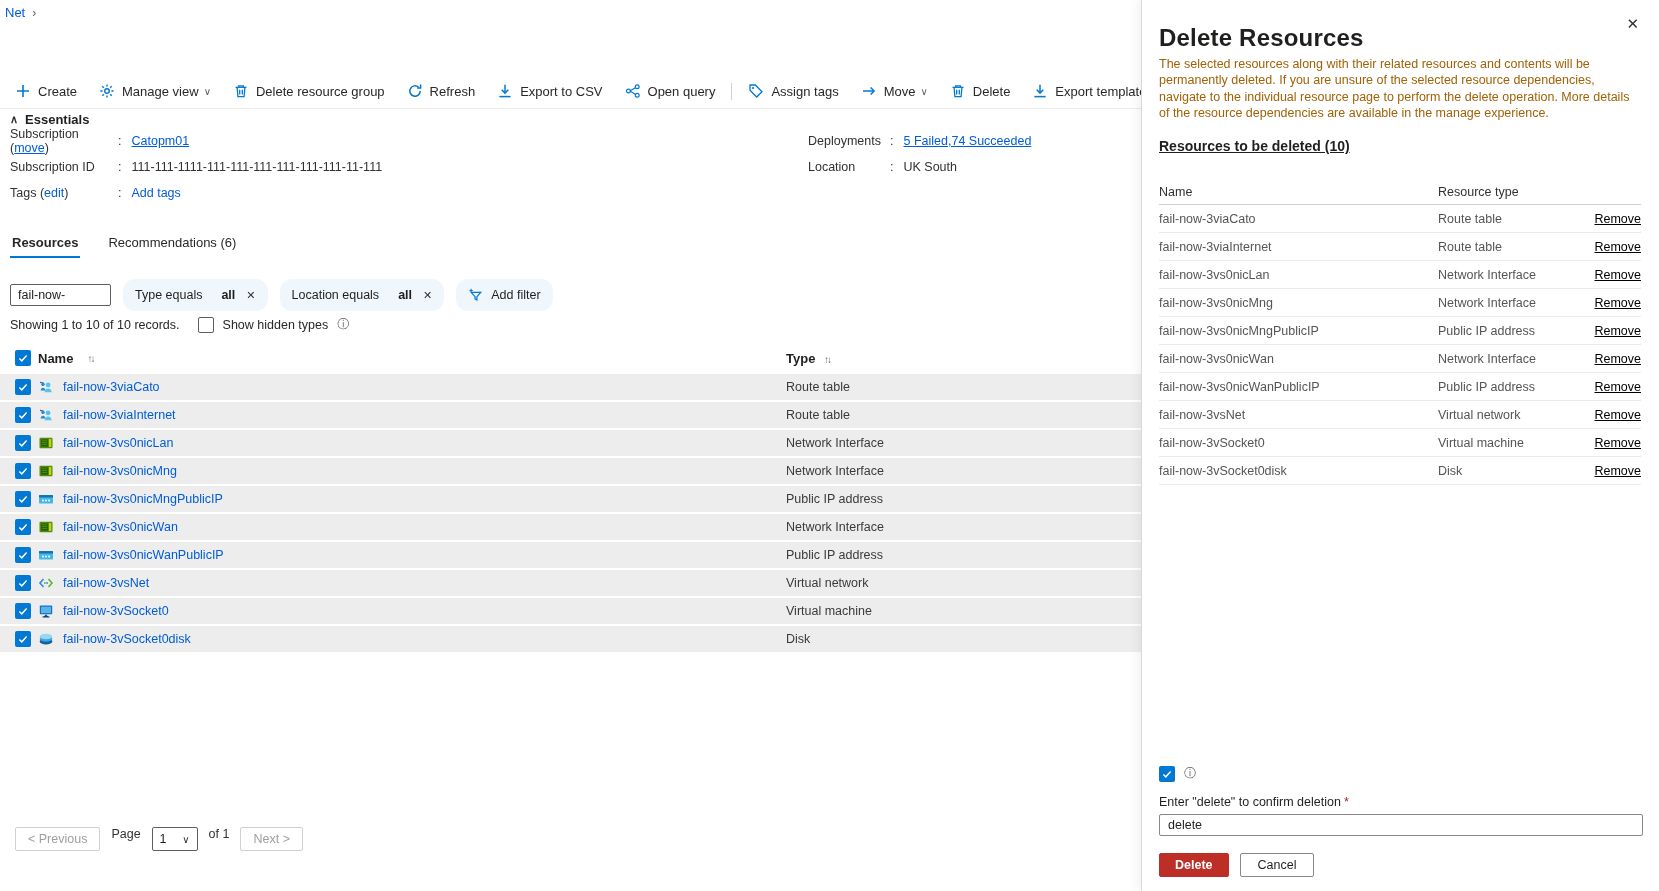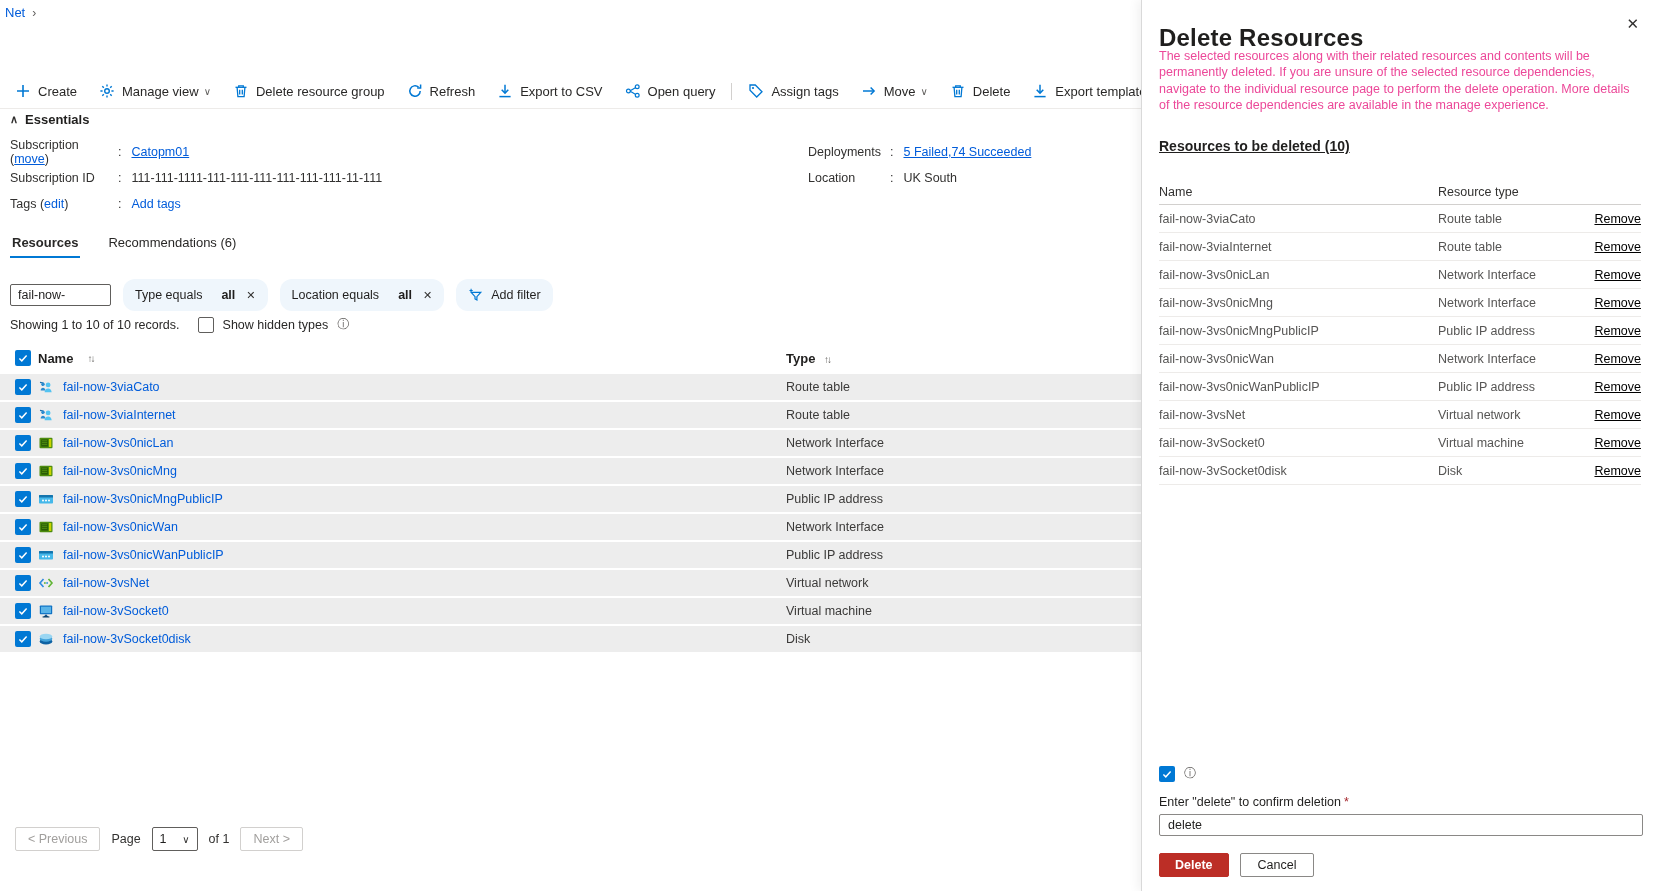--- a/index.html
+++ b/index.html
@@ -21,21 +21,21 @@
   .tb-item { display:flex; align-items:center; gap:7px; padding:0 11px; height:26px; cursor:pointer; color:#292827; font-size:13px; }
   .tb-icon { width:16px; height:16px; display:inline-flex; }
   .tb-icon svg { width:16px; height:16px; }
   .tb-chev { color:#605e5c; font-size:10px; margin-left:-2px; }
   .tb-sep { width:1px; height:17px; background:#d2d0ce; margin:0 5px; }
   .toolbar-rule { position:absolute; top:108px; left:0; width:1141px; border-top:1px solid #edebe9; }
 
   .essentials { position:absolute; top:112px; left:10px; width:1120px; }
   .ess-header { display:flex; align-items:center; gap:7px; font-weight:bold; font-size:13px; color:#201f1e; cursor:pointer; }
   .ess-caret { font-size:11px; color:#323130; }
-  .ess-grid { position:relative; margin-top:12px; }
+  .ess-grid { position:relative; margin-top:1px; }
   .ess-row { display:flex; align-items:center; height:26px; font-size:12.5px; }
   .ess-label { width:106px; color:#323130; }
   .ess-colon { margin:0 10px 0 2px; color:#323130; }
   .ess-right { position:absolute; left:798px; top:0; }
   .ess-right .ess-label { width:80px; }
 
   .tabs { position:absolute; top:233px; left:10px; display:flex; gap:26px; }
   .tab { padding:2px 2px 6px 2px; font-size:13px; color:#292827; cursor:pointer; }
   .tab.active { font-weight:bold; border-bottom:2px solid #0078d4; }
 
@@ -59,30 +59,30 @@
   .t-row { background:#ededed; margin-bottom:2px; }
   .t-cb-cell { padding-left:15px; display:flex; align-items:center; }
   .t-name-cell { display:flex; align-items:center; gap:9px; }
   .t-head .h-label { font-weight:bold; font-size:13px; color:#201f1e; }
   .sort-glyph { font-size:10px; color:#605e5c; margin-left:5px; letter-spacing:-2px; }
   .res-icon { width:16px; height:16px; display:inline-flex; }
   .res-icon svg { width:16px; height:16px; }
   .res-link { color:#015cda; font-size:12.5px; cursor:pointer; }
   .t-type-cell { font-size:12.5px; color:#3b3a39; }
 
-  .pagination { position:absolute; bottom:40px; left:15px; display:flex; align-items:center; gap:11px; font-size:12.5px;margin-top:7px; }
+  .pagination { position:absolute; bottom:40px; left:15px; display:flex; gap:11px; font-size:12.5px;margin-top:7px; }
   .page-btn { border:1px solid #d2d0ce; background:#fff; color:#a19f9d; height:24px; padding:0 12px; font-size:12.5px; border-radius:2px; font-family:inherit; }
   .page-select { border:1px solid #605e5c; border-radius:2px; height:24px; width:46px; display:flex; align-items:center; justify-content:space-between; padding:0 7px; cursor:pointer; color:#201f1e; }
   .sel-chev { font-size:10px; color:#323130; }
 
   
   .panel { position:absolute; left:1141px; top:0; width:518px; height:100%; background:#fff; border-left:1px solid #d9d9d9; box-shadow:-4px 0 9px rgba(0,0,0,.05); }
   .panel-title { position:absolute; top:24px; left:17px; font-size:24px; font-weight:bold; color:#201f1e; letter-spacing:.2px; }
   .panel-close { position:absolute; top:15px; right:20px; font-size:15px; color:#323130; cursor:pointer; }
-  .panel-desc { position:absolute; top:48px; left:17px; width:484px; font-size:12.5px; line-height:1.3; color:#ec4899; }
+  .panel-desc { position:absolute; top:56px; left:17px; width:484px; font-size:12.5px; line-height:1.3; color:#a16207; }
   .panel-subtitle { position:absolute; top:138px; left:17px; font-size:14px; font-weight:bold; color:#201f1e;text-decoration:underline; }
   .ptable { position:absolute; top:180px; left:17px; width:482px; }
   .p-head, .p-row { display:grid; grid-template-columns:279px 143px 1fr; align-items:center; }
   .p-head { height:25px; font-size:12.5px; color:#323130; border-bottom:1px solid #d2d0ce; }
   .p-row { height:28px; font-size:12.5px; color:#565554; border-bottom:1px solid #edebe9; }
   .p-remove { text-align:right; }
   .p-remove span { color:#000000; cursor:pointer;text-decoration:underline; }
 
   .panel-footer { position:absolute; left:17px; width:484px; bottom:14px; }
   .force-row { display:flex; align-items:center; gap:9px; font-size:12.5px; color:#201f1e; margin-bottom:13px; }

